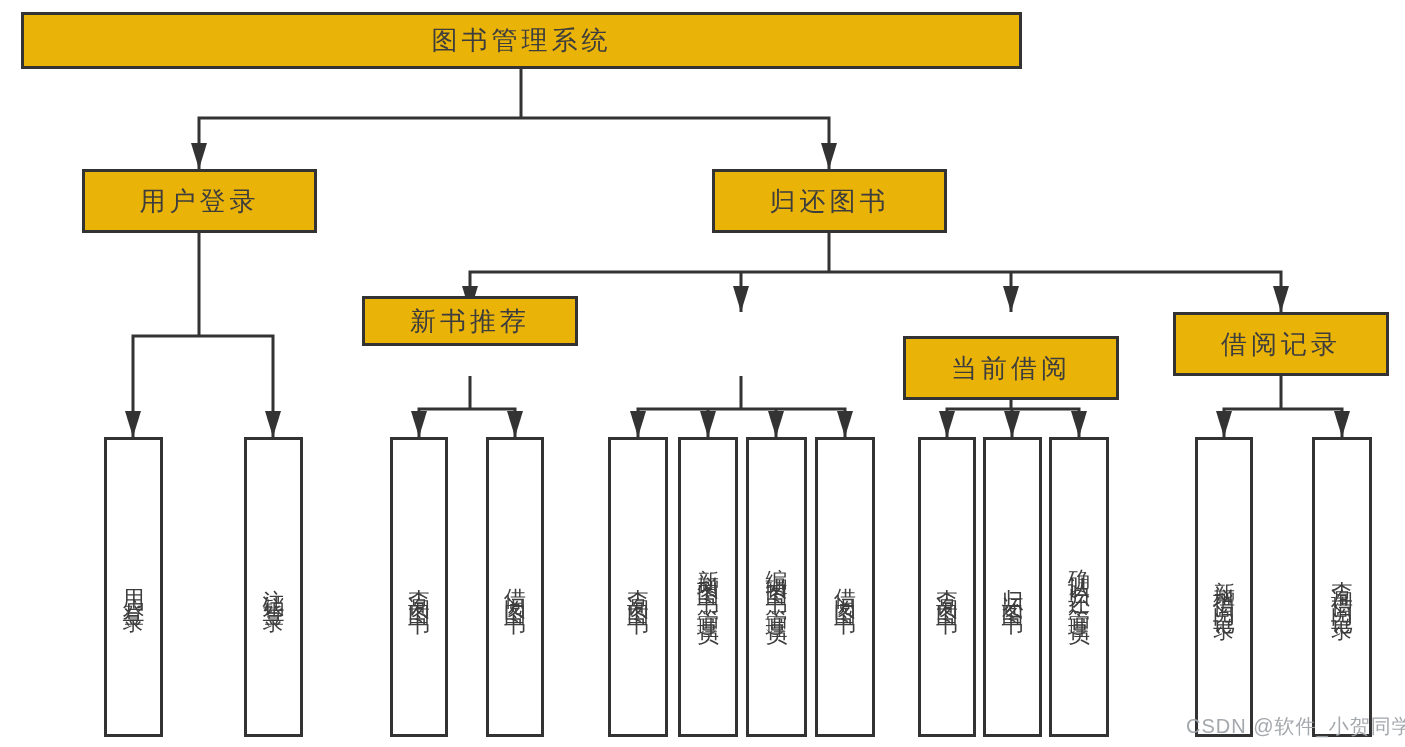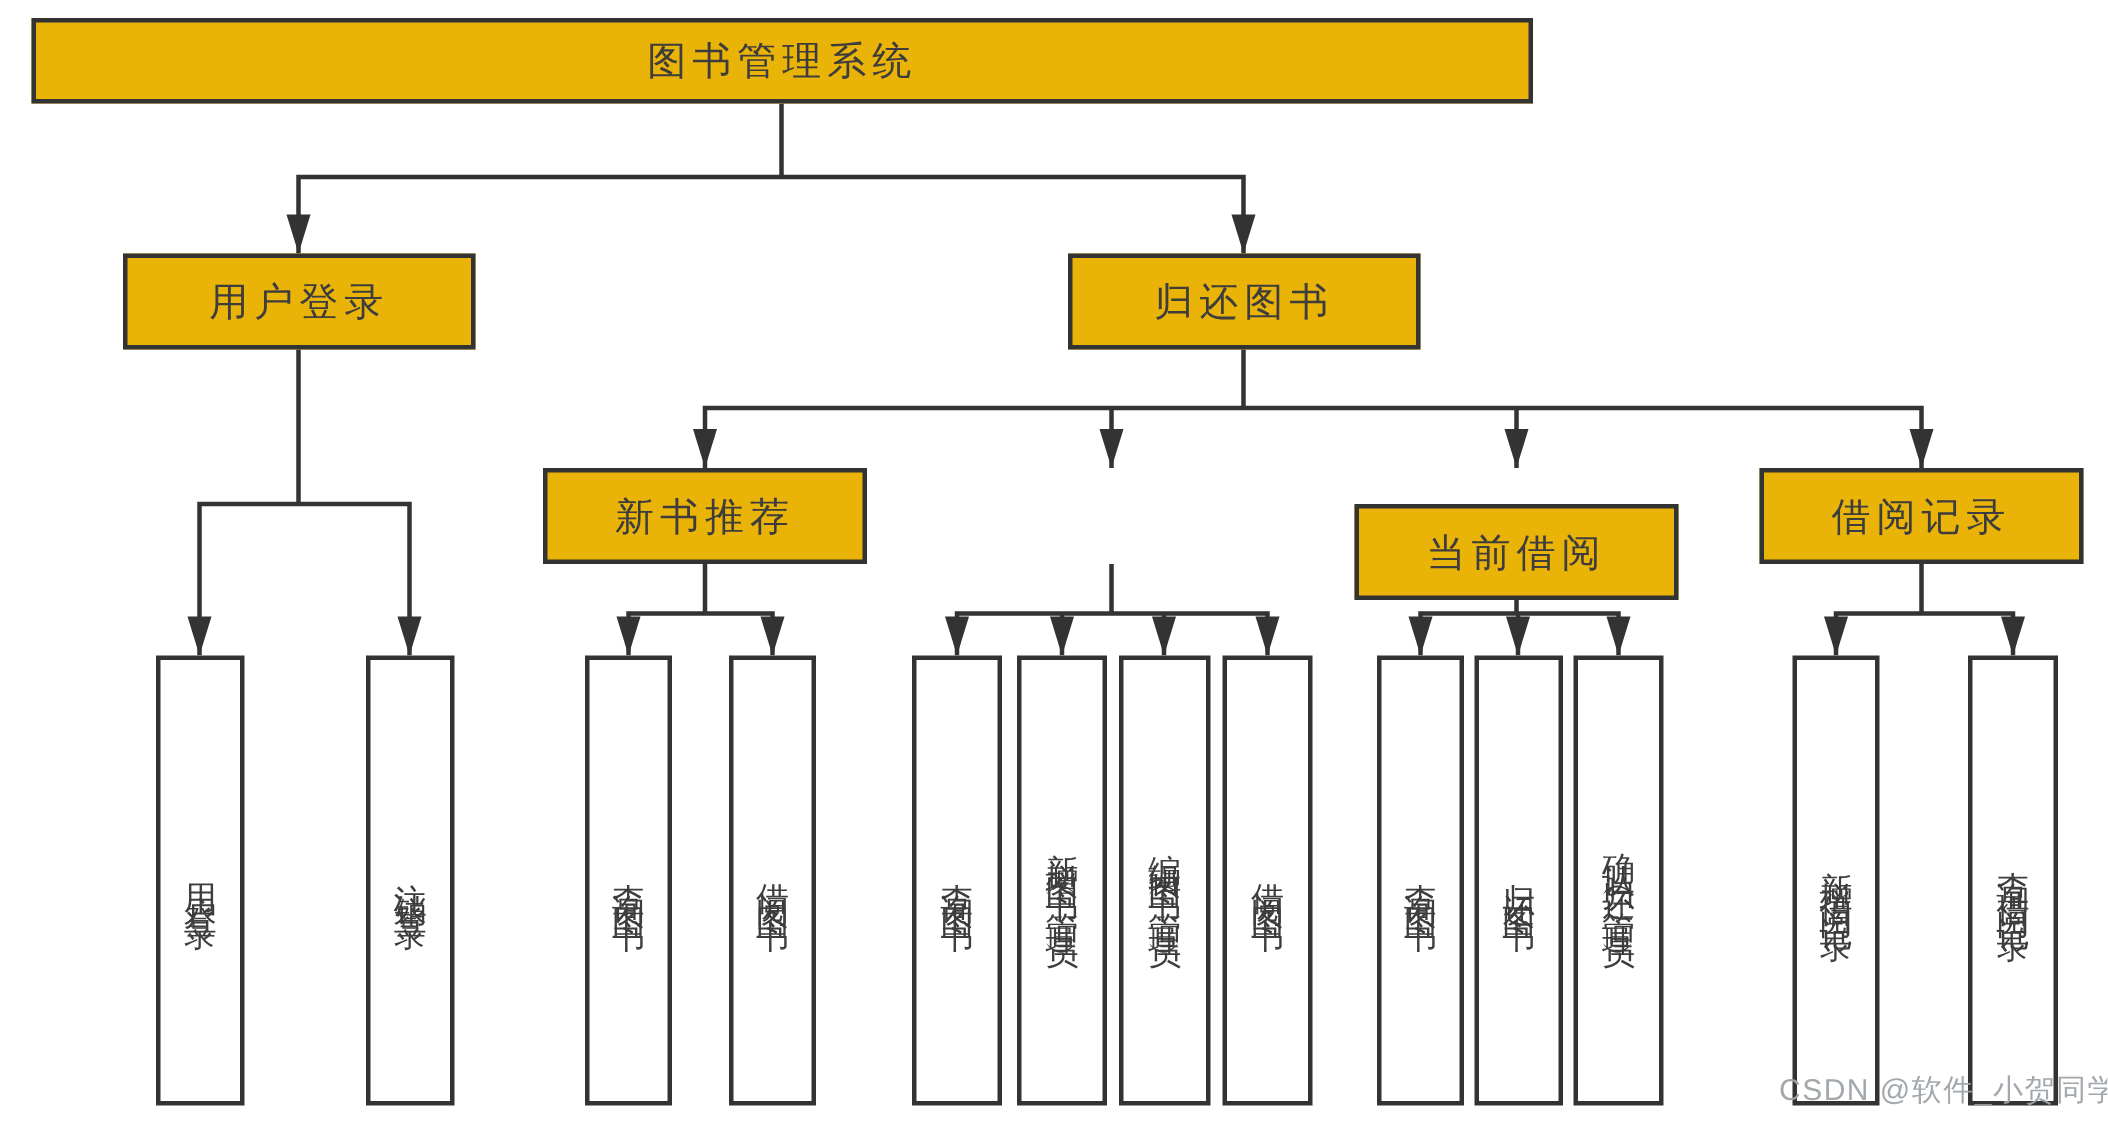--- a/index.html
+++ b/index.html
@@ -100,21 +100,21 @@
       <polygon points="1216,411 1232,411 1224,437"></polygon>
       <polygon points="1334,411 1350,411 1342,437"></polygon>
     </g>
   </svg>
 
   <div class="node" style="left:21px; top:12px; width:1001px; height:57px;">图书管理系统</div>
 
   <div class="node" style="left:82px; top:169px; width:235px; height:64px;">用户登录</div>
   <div class="node" style="left:712px; top:169px; width:235px; height:64px;">归还图书</div>
 
-  <div class="node" style="left:362px; top:312px; width:216px; height:64px;">新书推荐</div>
+  <div class="node" style="left:362px; top:296px; width:216px; height:50px;">新书推荐</div>
   <div class="node" style="left:903px; top:312px; width:216px; height:64px;margin-top:24px;">当前借阅</div>
   <div class="node" style="left:1173px; top:312px; width:216px; height:64px;">借阅记录</div>
 
   <div class="vnode" style="left:104px; top:437px; width:59px; height:300px;">
     <span class="vtext">用户登录</span>
   </div>
   <div class="vnode" style="left:244px; top:437px; width:59px; height:300px;">
     <span class="vtext">注销登录</span>
   </div>
 

